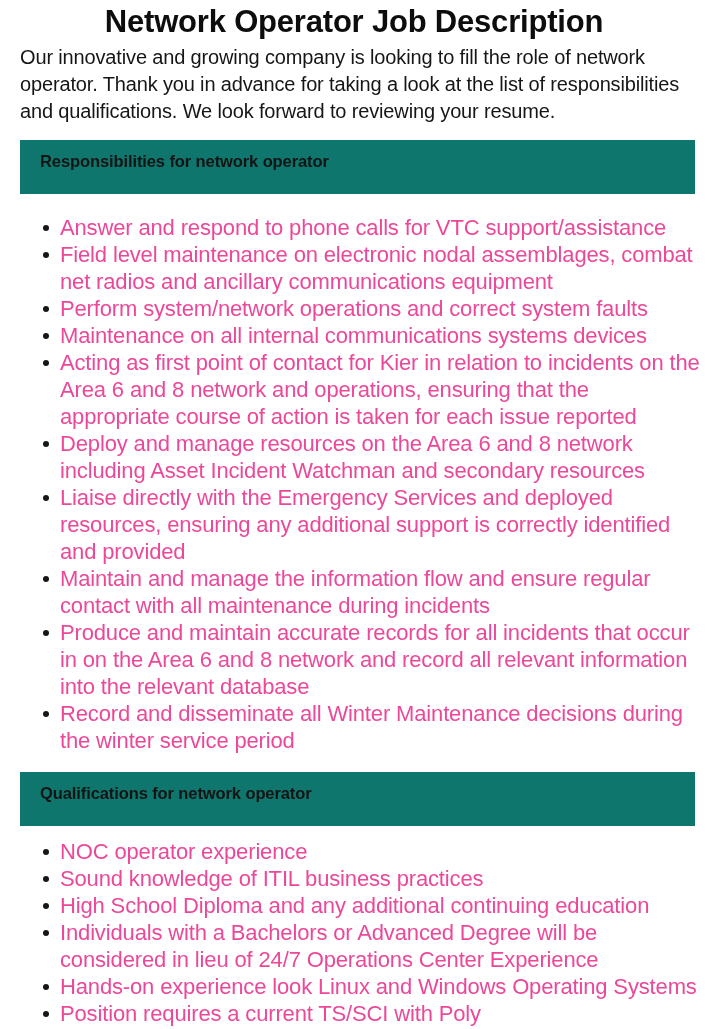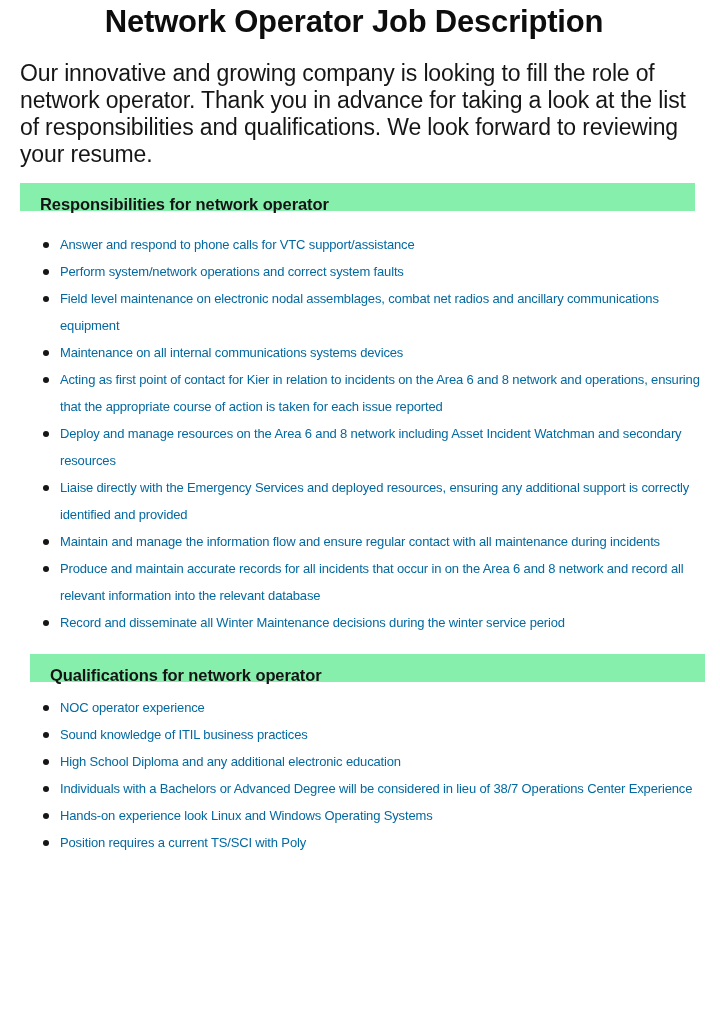--- a/index.html
+++ b/index.html
@@ -23,96 +23,95 @@
       font-weight: bold;
       font-size: 31px;
       letter-spacing: -0.2px;
       text-align: center;
       line-height: 40px;
       padding-top: 2px;
       height: 44px;
       color: #0d0d0d;
     }
     .intro {
-      margin-top: 16px;
-      font-size: 23px;
+      font-size: 20px;
       line-height: 27px;
       color: #161616;
       width: 680px;
       letter-spacing: -0.15px;
     }
     .section-header {
       margin-top: 15px;
       width: 675px;
-      height: 28px;
-      background: #86efac;
+      height: 54px;
+      background: #0f766e;
       padding-left: 20px;
       font-weight: bold;
       font-size: 16.5px;
       line-height: 42px;
       color: #141414;
       letter-spacing: -0.1px;
     }
     .bullets {
       list-style: none;
       margin-top: 20px;
       padding-left: 40px;
       width: 680px;
     }
     .bullets li {
       position: relative;
-      font-size: 13px;
+      font-size: 22px;
       line-height: 27px;
-      color: #0369a1;
+      color: #ec4899;
       letter-spacing: -0.15px;
     }
     .bullets li .dot {
       position: absolute;
       left: -17px;
       top: 11px;
       width: 6px;
       height: 6px;
       border-radius: 50%;
       background: #161616;
     }
     .section-resp .bullets { margin-top: 20px; }
     .section-qual { margin-top: 0; }
-    .section-qual .section-header { margin-top: 18px; margin-left: 10px; }
+    .section-qual .section-header { margin-top: 18px; }
     .section-qual .bullets { margin-top: 12px; }
   </style>
 </head>
 <body>
 
 <div class="page">
 
   <h1 class="title">Network Operator Job Description</h1>
 
   <p class="intro">Our innovative and growing company is looking to fill the role of network operator. Thank you in advance for taking a look at the list of responsibilities and qualifications. We look forward to reviewing your resume.</p>
 
   <section class="section-resp">
     <div class="section-header">Responsibilities for network operator</div>
     <ul class="bullets">
       <li><span class="dot"></span><span>Answer and respond to phone calls for VTC support/assistance</span></li>
+      <li><span class="dot"></span><span>Field level maintenance on electronic nodal assemblages, combat net radios and ancillary communications equipment</span></li>
       <li><span class="dot"></span><span>Perform system/network operations and correct system faults</span></li>
-      <li><span class="dot"></span><span>Field level maintenance on electronic nodal assemblages, combat net radios and ancillary communications equipment</span></li>
       <li><span class="dot"></span><span>Maintenance on all internal communications systems devices</span></li>
       <li><span class="dot"></span><span>Acting as first point of contact for Kier in relation to incidents on the Area 6 and 8 network and operations, ensuring that the appropriate course of action is taken for each issue reported</span></li>
       <li><span class="dot"></span><span>Deploy and manage resources on the Area 6 and 8 network including Asset Incident Watchman and secondary resources</span></li>
       <li><span class="dot"></span><span>Liaise directly with the Emergency Services and deployed resources, ensuring any additional support is correctly identified and provided</span></li>
       <li><span class="dot"></span><span>Maintain and manage the information flow and ensure regular contact with all maintenance during incidents</span></li>
       <li><span class="dot"></span><span>Produce and maintain accurate records for all incidents that occur in on the Area 6 and 8 network and record all relevant information into the relevant database</span></li>
       <li><span class="dot"></span><span>Record and disseminate all Winter Maintenance decisions during the winter service period</span></li>
     </ul>
   </section>
 
   <section class="section-qual">
     <div class="section-header">Qualifications for network operator</div>
     <ul class="bullets">
       <li><span class="dot"></span><span>NOC operator experience</span></li>
       <li><span class="dot"></span><span>Sound knowledge of ITIL business practices</span></li>
-      <li><span class="dot"></span><span>High School Diploma and any additional electronic education</span></li>
-      <li><span class="dot"></span><span>Individuals with a Bachelors or Advanced Degree will be considered in lieu of 38/7 Operations Center Experience</span></li>
+      <li><span class="dot"></span><span>High School Diploma and any additional continuing education</span></li>
+      <li><span class="dot"></span><span>Individuals with a Bachelors or Advanced Degree will be considered in lieu of 24/7 Operations Center Experience</span></li>
       <li><span class="dot"></span><span>Hands-on experience look Linux and Windows Operating Systems</span></li>
       <li><span class="dot"></span><span>Position requires a current TS/SCI with Poly</span></li>
     </ul>
   </section>
 
 </div>
 
 </body></html>

